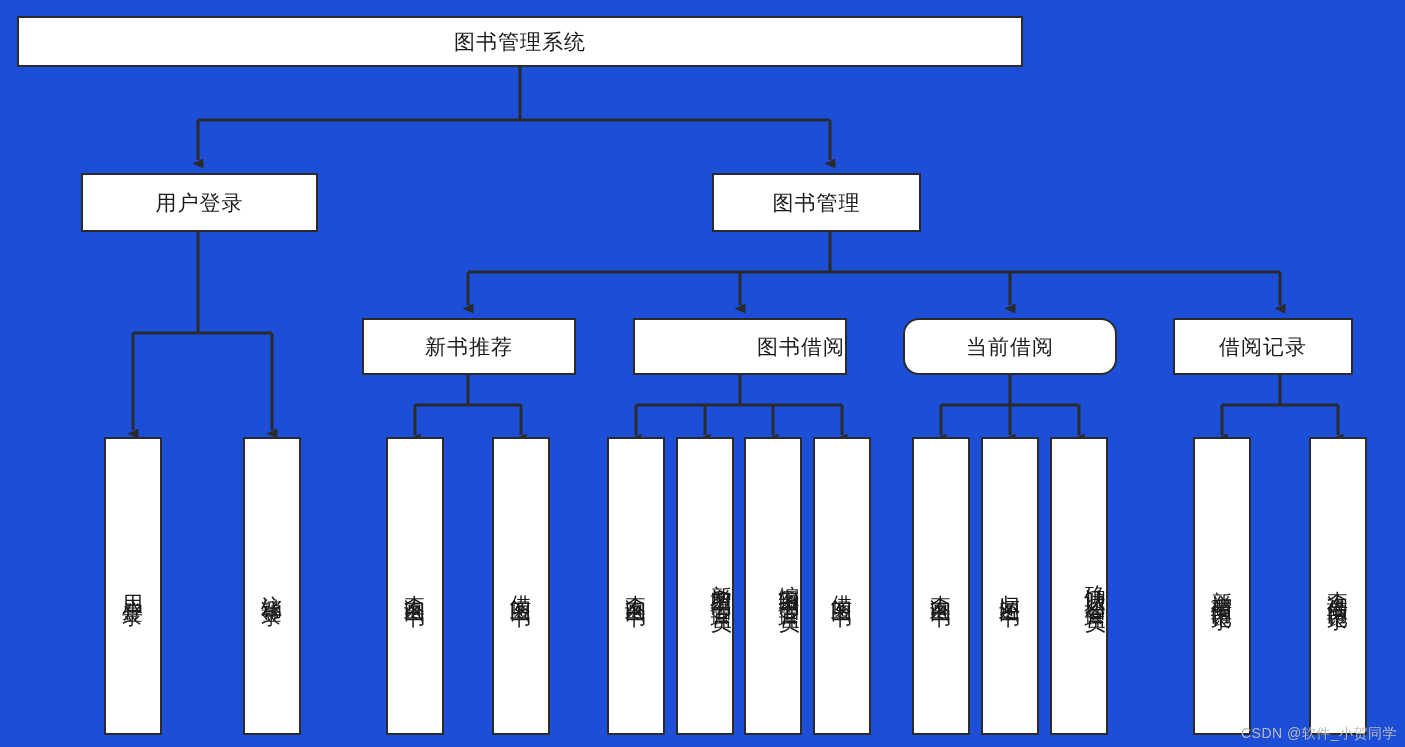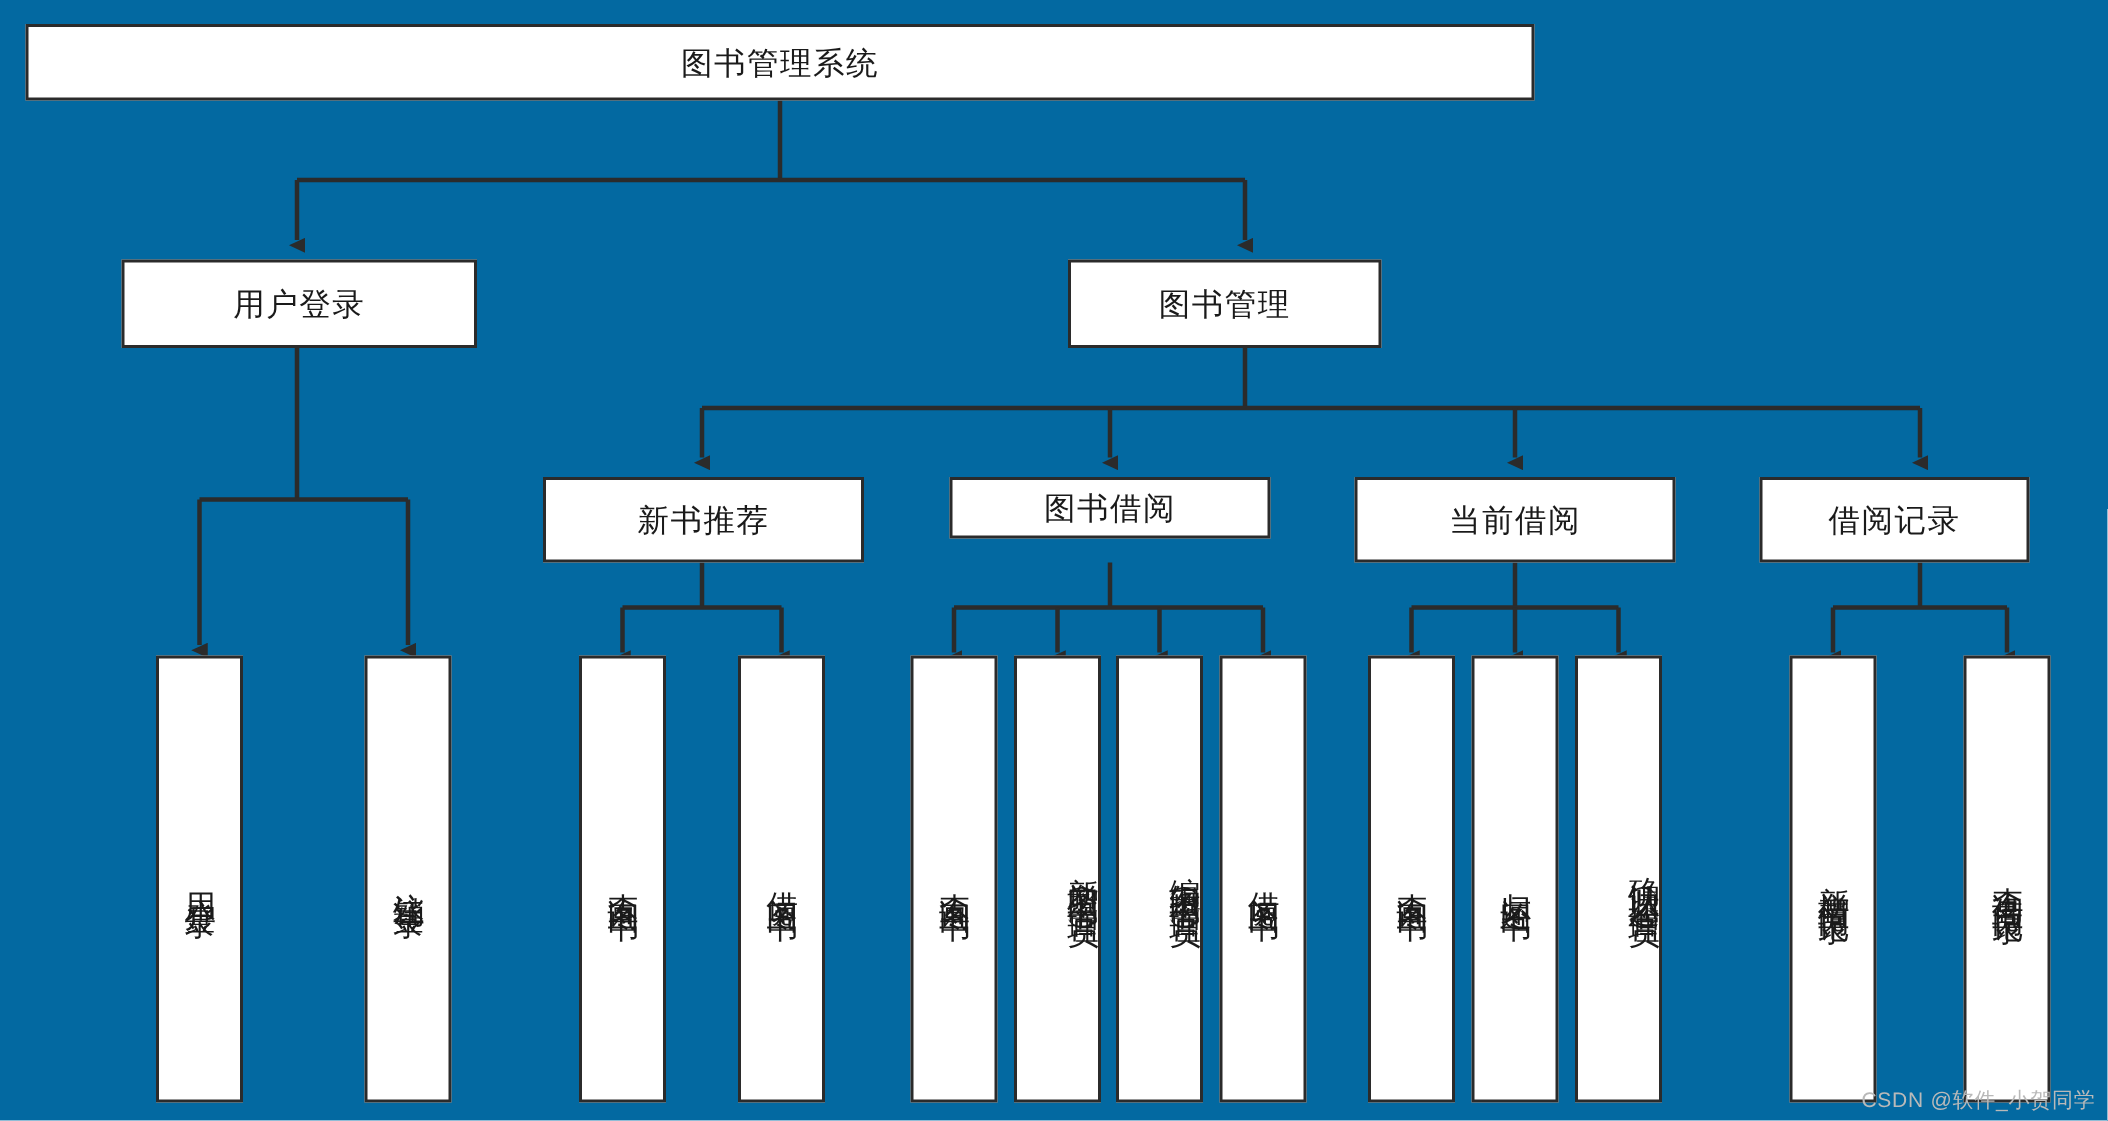--- a/index.html
+++ b/index.html
@@ -7,21 +7,21 @@
     padding: 0;
     background: #ffffff;
   }
   body {
     font-family: "Liberation Sans", "DejaVu Sans", sans-serif;
   }
   #canvas {
     position: relative;
     width: 1405px;
     height: 747px;
-    background: #0369a1;
+    background: #1d4ed8;
     overflow: hidden;
   }
   #edges {
     position: absolute;
     left: 0;
     top: 0;
     width: 1405px;
     height: 747px;
   }
   .node {
@@ -137,24 +137,24 @@
   <div class="node h" style="left:81px; top:173px; width:237px; height:59px;">
     <span class="lbl">用户登录</span>
   </div>
   <div class="node h" style="left:712px; top:173px; width:209px; height:59px;">
     <span class="lbl">图书管理</span>
   </div>
 
   <div class="node h" style="left:362px; top:318px; width:214px; height:57px;text-align:right;">
     <span class="lbl">新书推荐</span>
   </div>
-  <div class="node h" style="left:633px; top:318px; width:214px; height:41px;">
+  <div class="node h" style="left:633px; top:318px; width:214px; height:57px;justify-content:flex-end;">
     <span class="lbl">图书借阅</span>
   </div>
-  <div class="node h" style="left:903px; top:318px; width:214px; height:57px;">
+  <div class="node h" style="left:903px; top:318px; width:214px; height:57px;border-radius:16px;">
     <span class="lbl">当前借阅</span>
   </div>
   <div class="node h" style="left:1173px; top:318px; width:180px; height:57px;">
     <span class="lbl">借阅记录</span>
   </div>
 
   <div class="node v" style="left:104px; top:437px; width:58px; height:298px;">
     <span class="lbl">用户登录</span>
   </div>
   <div class="node v" style="left:243px; top:437px; width:58px; height:298px;">

